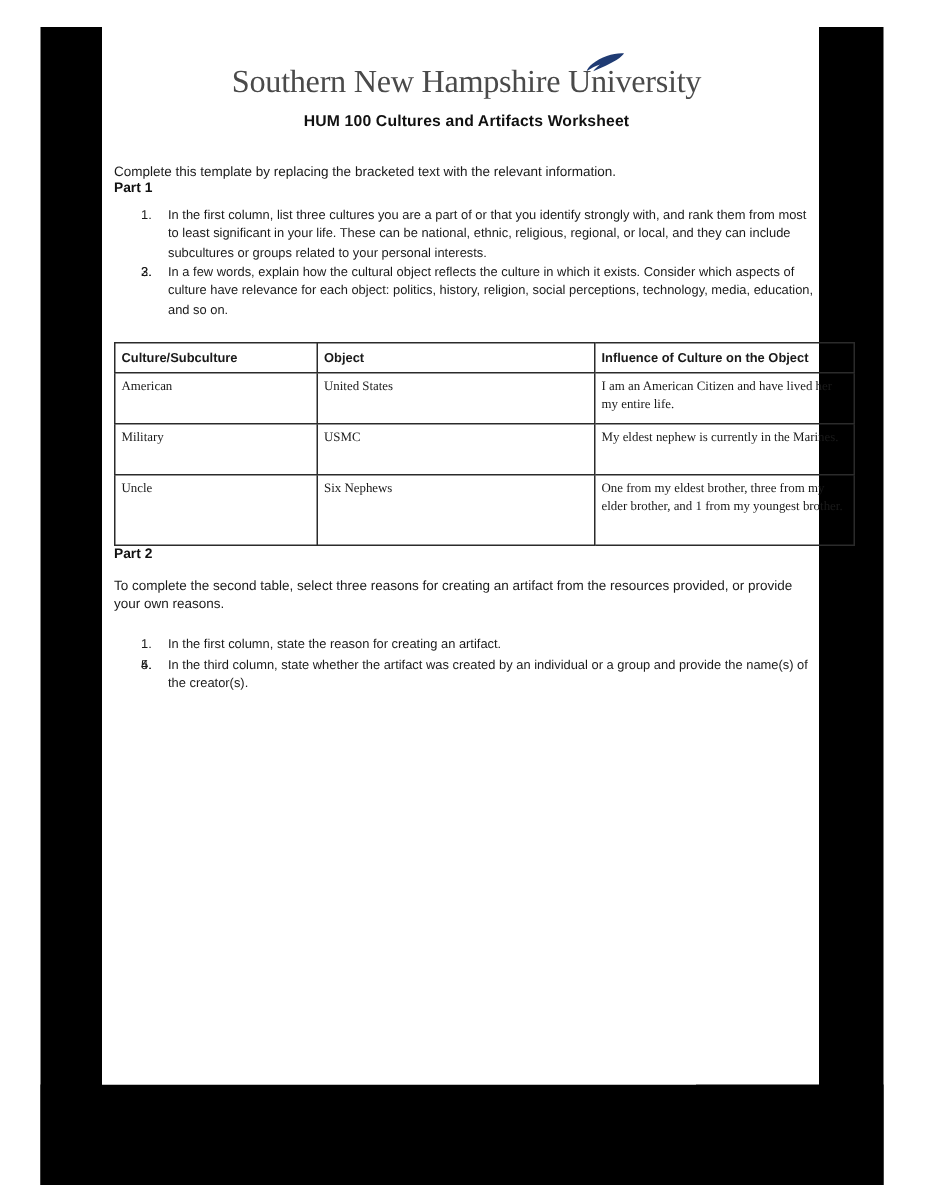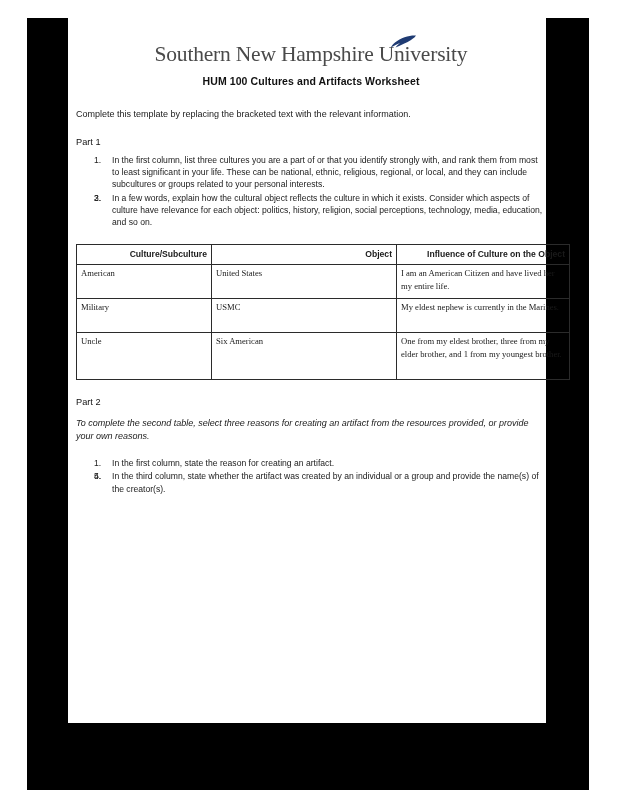--- a/index.html
+++ b/index.html
@@ -88,23 +88,22 @@
   
   .intro {
     font-size: 9px;
     color: #1a1a1a;
     margin-top: 21px;
     line-height: 1.35;
   }
 
   .part-heading {
     font-size: 9.2px;
-    font-weight: normal;
+    font-weight: bold;
     color: #111111;
-    margin-top: 17px;
   }
 
   ol.steps {
     margin: 7px 0 0 0;
     padding: 0;
     list-style: none;
     font-size: 8.6px;
     color: #1a1a1a;
   }
   ol.steps li {
@@ -118,42 +117,41 @@
     left: 18px;
     top: 0;
     width: 18px;
   }
 
   .para {
     font-size: 9px;
     color: #1a1a1a;
     line-height: 1.42;
     margin-top: 10px;
-    font-style: italic;
   }
 
   
   table.worksheet {
     border-collapse: collapse;
     width: 466px;
     margin-top: 16px;
     table-layout: fixed;
   }
   table.worksheet th,
   table.worksheet td {
     border: 1px solid #2b2b2b;
     vertical-align: top;
     font-size: 8.6px;
     color: #1a1a1a;
     line-height: 1.48;
     padding: 2px 4px 3px 4px;
   }
   table.worksheet th {
     font-weight: bold;
-    text-align: right;
+    text-align: left;
     padding-top: 3px;
     padding-bottom: 3px;
   }
   table.worksheet td {
     text-align: left;
     font-family: Liberation Serif, serif;
   }
   .col-1 { width: 126px; }
   .col-2 { width: 176px; }
   .col-3 { width: 164px; }
@@ -216,21 +214,21 @@
             <td class="cell-tall-2">United States</td>
             <td class="cell-tall-2">I am an American Citizen and have lived her my entire life.</td>
           </tr>
           <tr>
             <td class="cell-tall-2">Military</td>
             <td class="cell-tall-2">USMC</td>
             <td class="cell-tall-2">My eldest nephew is currently in the Marines.</td>
           </tr>
           <tr>
             <td class="cell-tall-3">Uncle</td>
-            <td class="cell-tall-3">Six American</td>
+            <td class="cell-tall-3">Six Nephews</td>
             <td class="cell-tall-3">One from my eldest brother, three from my elder brother, and 1 from my youngest brother.</td>
           </tr>
         </tbody>
       </table>
 
       <div class="part-heading">Part 2</div>
 
       <div class="para">To complete the second table, select three reasons for creating an artifact from the resources provided, or provide your own reasons.</div>
 
       <ol class="steps" style="margin-top:14px;">

